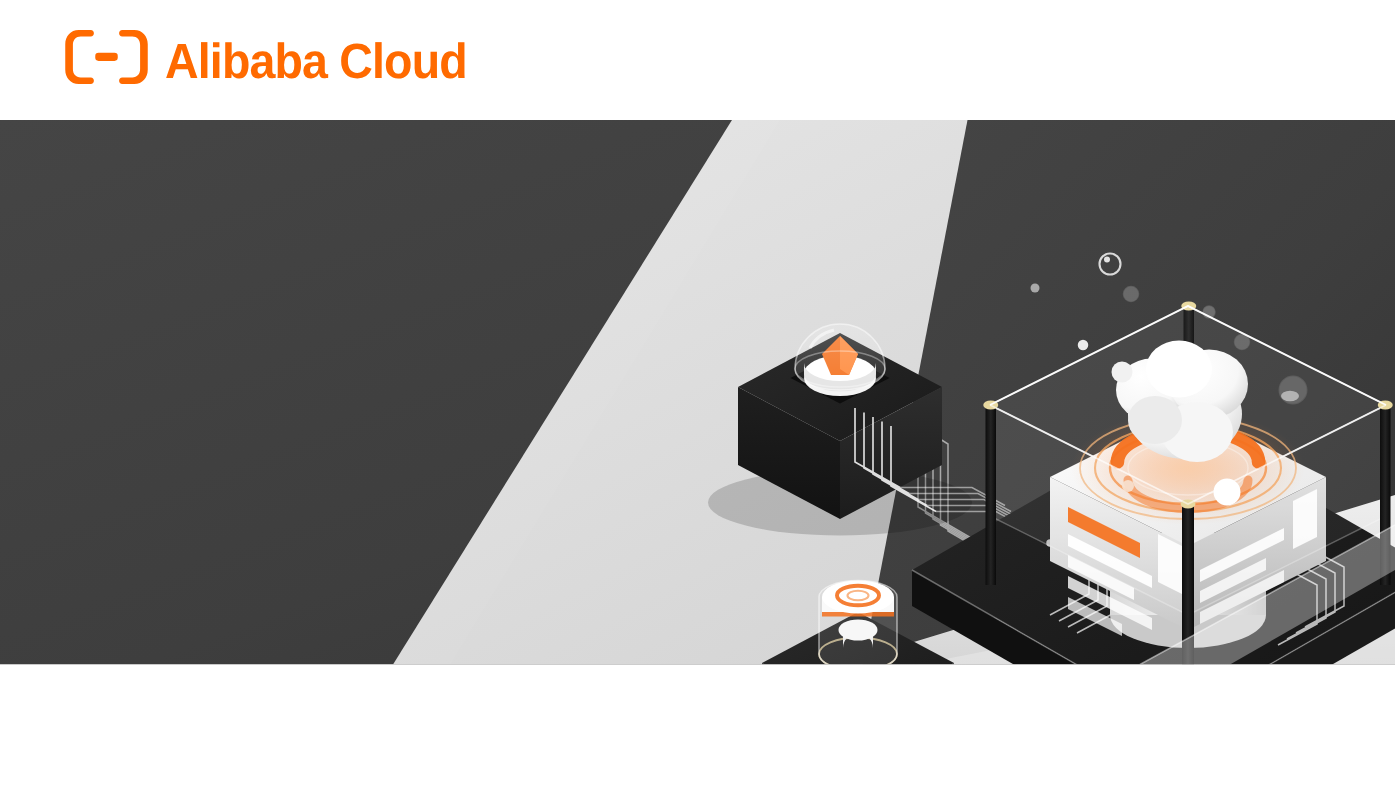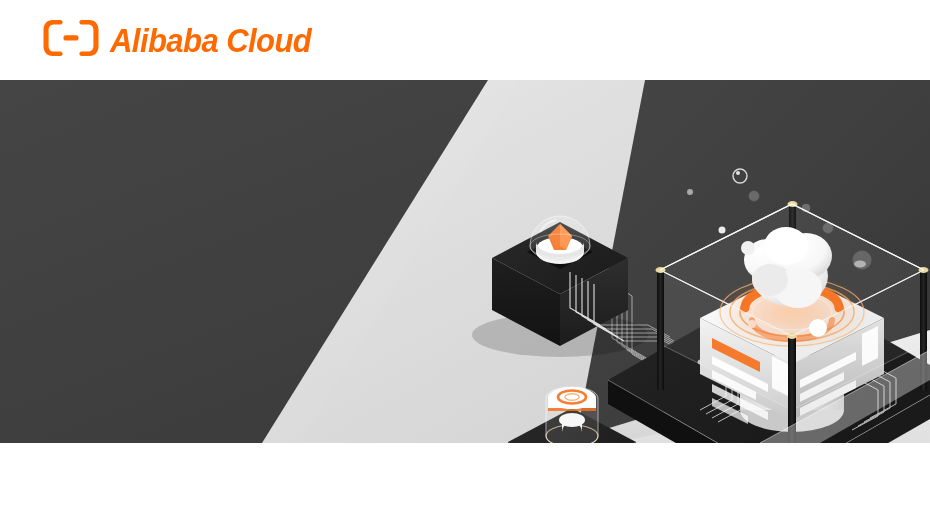--- a/index.html
+++ b/index.html
@@ -31,21 +31,20 @@
     height: 80px;
     background: #ffffff;
   }
   .logo {
     position: absolute;
     left: 42px; top: 18px;
     display: flex;
     align-items: center;
     gap: 10px;
     text-decoration: none;
-    font-style: italic;
   }
   .logo-mark { display: block; }
   .logo-word {
     font-family: "Liberation Sans", sans-serif;
     font-size: 33px;
     line-height: 1;
     font-weight: 700;
     letter-spacing: -0.6px;
     color: #ff6a00;
     transform: scaleX(0.94);

